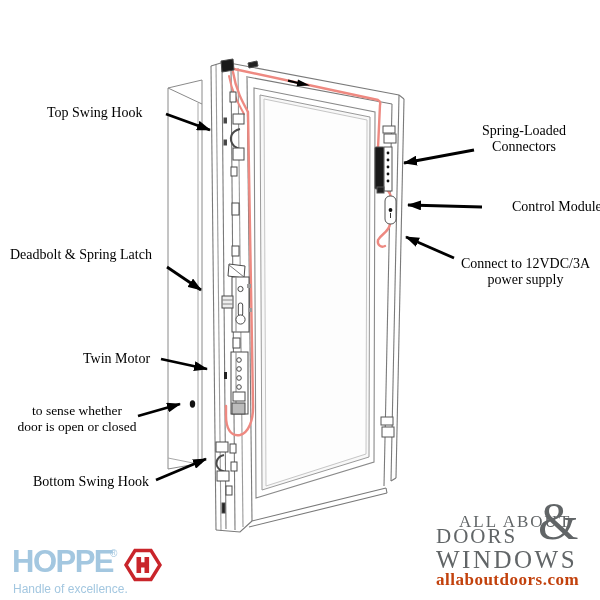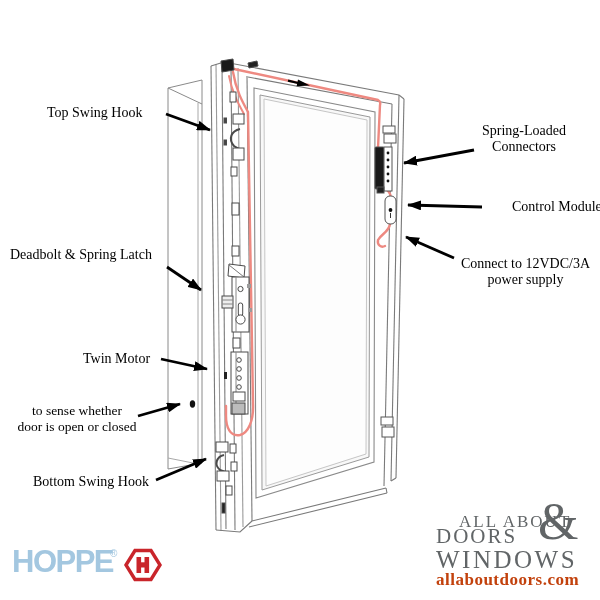--- a/index.html
+++ b/index.html
@@ -213,20 +213,21 @@
 
   <div class="hoppe">
     <span class="hoppe-text">HOPPE</span>
     <span class="hoppe-reg">®</span>
     <svg class="hoppe-hex" width="38" height="34" viewBox="0 0 38 34">
       <polygon points="2,17 11,2.5 27,2.5 36,17 27,31.5 11,31.5" fill="#fff" stroke="#c9252b" stroke-width="3.4" stroke-linejoin="miter"></polygon>
       <rect x="12.5" y="9" width="4.6" height="16" fill="#c9252b"></rect>
       <rect x="20.5" y="9" width="4.6" height="16" fill="#c9252b"></rect>
       <rect x="15" y="14.3" width="8" height="5.2" fill="#c9252b"></rect>
     </svg>
+    <div class="hoppe-tag">Handle of excellence.</div>
   </div>
 
   <div class="aad">
     <div class="aad-line1">ALL ABOUT</div>
     <div class="aad-amp">&amp;</div>
     <div class="aad-line2">DOORS</div>
     <div class="aad-line3">WINDOWS</div>
     <div class="aad-url">allaboutdoors.com</div>
   </div>
 

